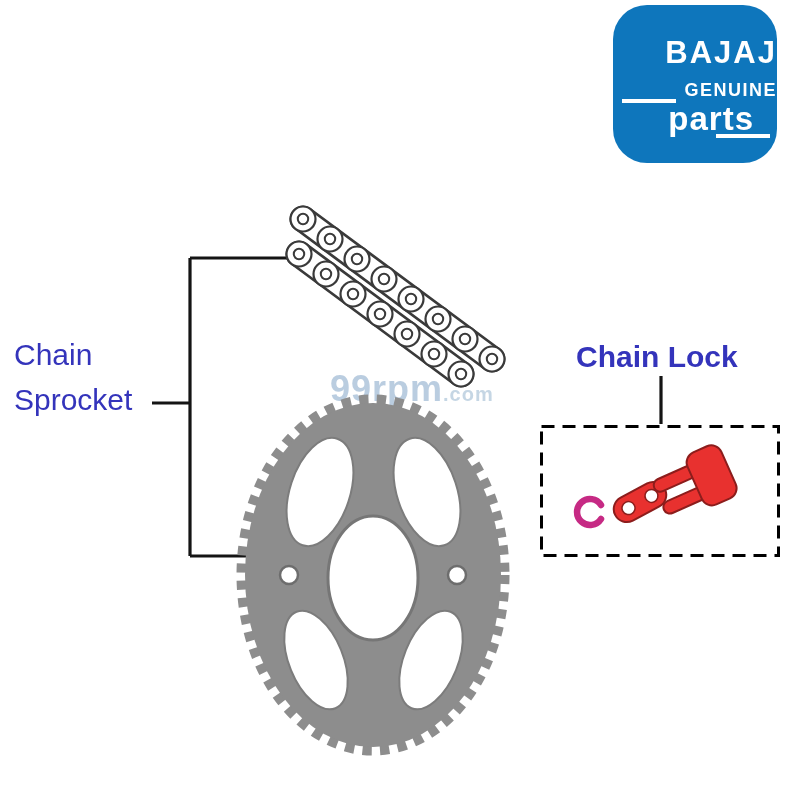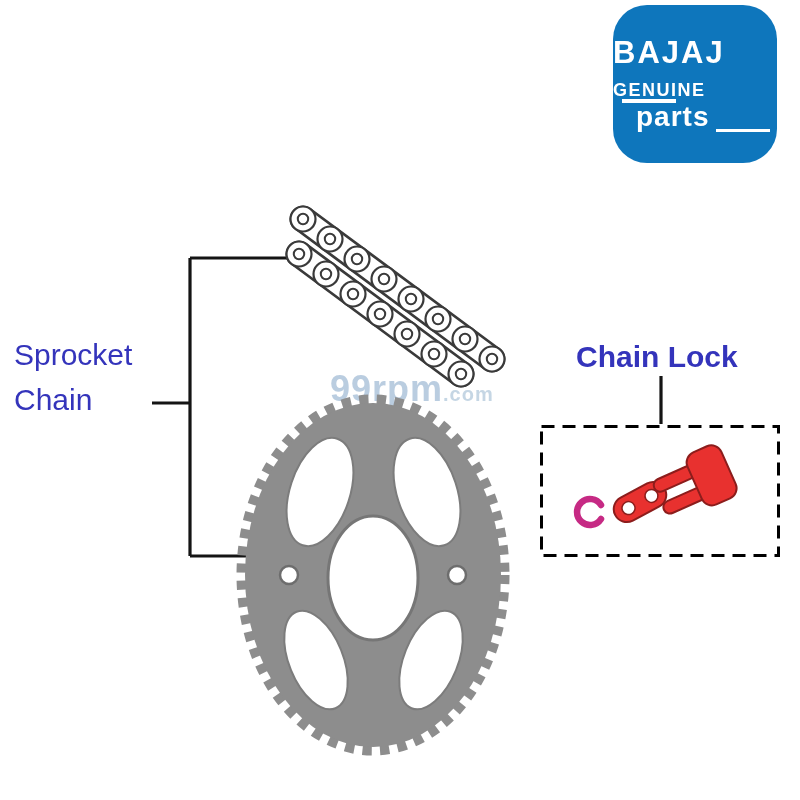--- a/index.html
+++ b/index.html
@@ -13,25 +13,25 @@
   
   svg.art{position:absolute;left:0;top:0;z-index:2;}
 
   
   .label{position:absolute;z-index:3;color:#3434bb;font-size:30px;line-height:45px;}
   .kit-label{left:14px;top:332px;}
   .lock-label{left:576px;top:334px;white-space:nowrap;font-weight:bold;}
 
   
   .bajaj-logo{position:absolute;left:613px;top:5px;width:164px;height:158px;z-index:3;
-              background:#0e76bc;border-radius:34px;color:#ffffff;text-align:left;}
+              background:#0e76bc;border-radius:34px;color:#ffffff;text-align:right;}
   .bajaj-brand{margin-top:32px;font-size:31px;font-weight:bold;letter-spacing:2px;line-height:1;}
   .bajaj-genuine{margin-top:13px;font-size:18px;font-weight:bold;letter-spacing:1.5px;line-height:1;}
   .bajaj-parts-wrap{position:relative;width:118px;margin:3px auto 0;}
-  .bajaj-parts{font-size:28px;font-weight:bold;letter-spacing:1px;line-height:1.05;}
+  .bajaj-parts{font-size:33px;font-weight:bold;letter-spacing:1px;line-height:1.05;}
   .rule{position:absolute;height:3.5px;background:#ffffff;}
   .rule-top{left:-14px;top:-3px;width:54px;}
   .rule-bottom{right:-16px;bottom:-1px;width:54px;}
 </style>
 </head>
 <body>
 
 <div class="stage">
 
   <div class="watermark">
@@ -109,22 +109,22 @@
       </g>
       <g transform="rotate(-24 700 480)">
         <rect x="655" y="462" width="48" height="13" rx="6.5" fill="#e8312f" stroke="#8c1d1c" stroke-width="2"></rect>
         <rect x="655" y="486" width="48" height="13" rx="6.5" fill="#e8312f" stroke="#8c1d1c" stroke-width="2"></rect>
         <rect x="694" y="452" width="37" height="57" rx="11" fill="#e8312f" stroke="#8c1d1c" stroke-width="2"></rect>
       </g>
     </g>
   </svg>
 
   <div class="label kit-label">
+    <div>Chain</div>
     <div>Sprocket</div>
-    <div>Chain</div>
   </div>
 
   <div class="label lock-label">Chain Lock</div>
 
   <div class="bajaj-logo">
     <div class="bajaj-brand">BAJAJ</div>
     <div class="bajaj-genuine">GENUINE</div>
     <div class="bajaj-parts-wrap">
       <span class="rule rule-top"></span>
       <div class="bajaj-parts">parts</div>

